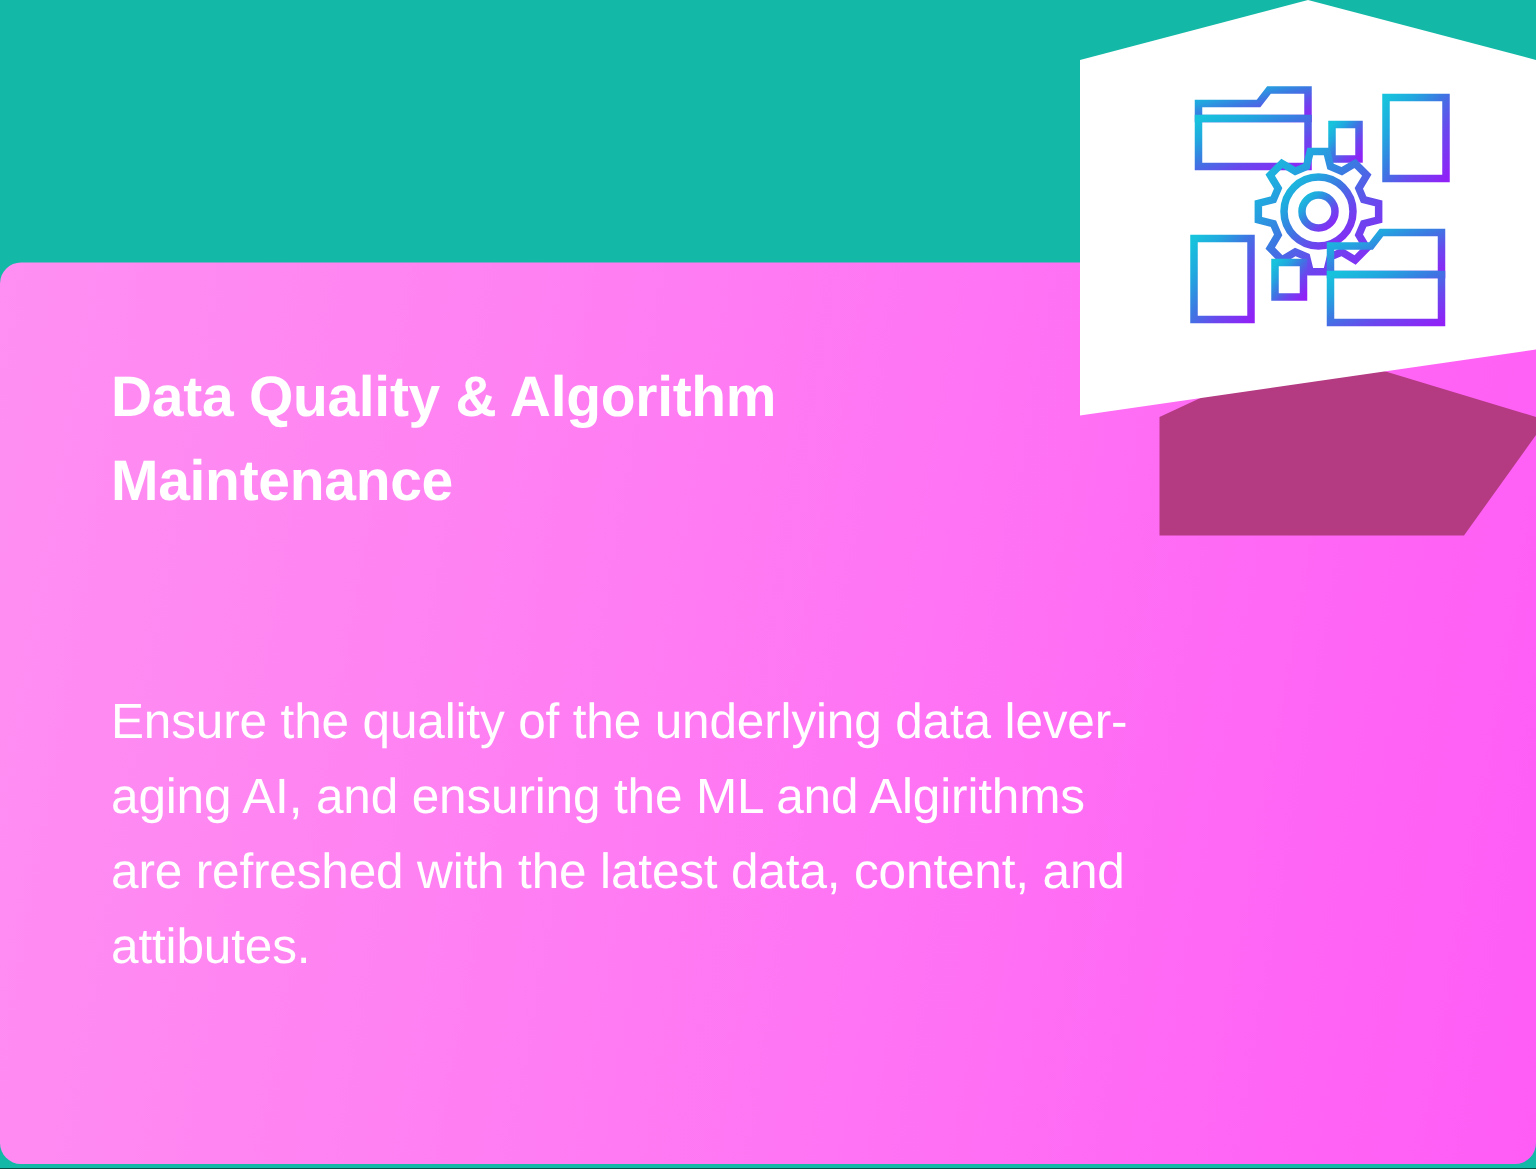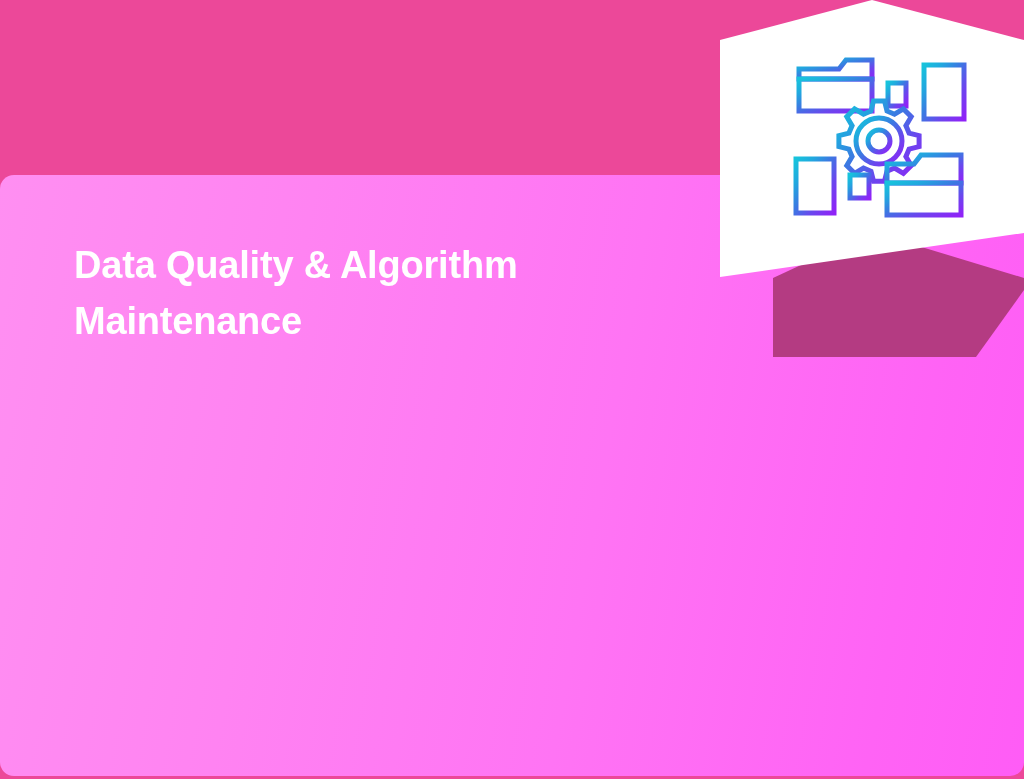--- a/index.html
+++ b/index.html
@@ -9,21 +9,21 @@
     width:1024px;
     height:779px;
     background:#000000;
     overflow:hidden;
   }
 
   #stage {
     position:relative;
     width:1024px;
     height:779px;
-    background:#ec4899;
+    background:#14b8a6;
     font-family:"Liberation Sans", sans-serif;
     -webkit-font-smoothing:antialiased;
   }
 
   
   #card {
     position:absolute;
     left:0;
     top:175px;
     width:1024px;
@@ -97,20 +97,24 @@
 </style>
 </head>
 <body>
 
 <div id="stage">
 
   <div id="card">
     <div id="card-body">
       <h1 id="card-title">Data Quality &amp; Algorithm Maintenance</h1>
     </div>
+    <p id="card-desc">Ensure the quality of the underlying data lever-
+aging AI, and ensuring the ML and Algirithms
+are refreshed  with the latest data, content, and
+attibutes.</p>
   </div>
 
   <svg id="badge-shadow" viewBox="0 0 324 380">
     <polygon points="172,232 324,278 324,290 276,357 73,357 73,278" fill="#B43B82"></polygon>
   </svg>
 
   <svg id="badge" viewBox="0 0 324 300">
     <polygon points="172,0 324,40 324,233 20,277 20,40" fill="#FFFFFF"></polygon>
   </svg>
 

